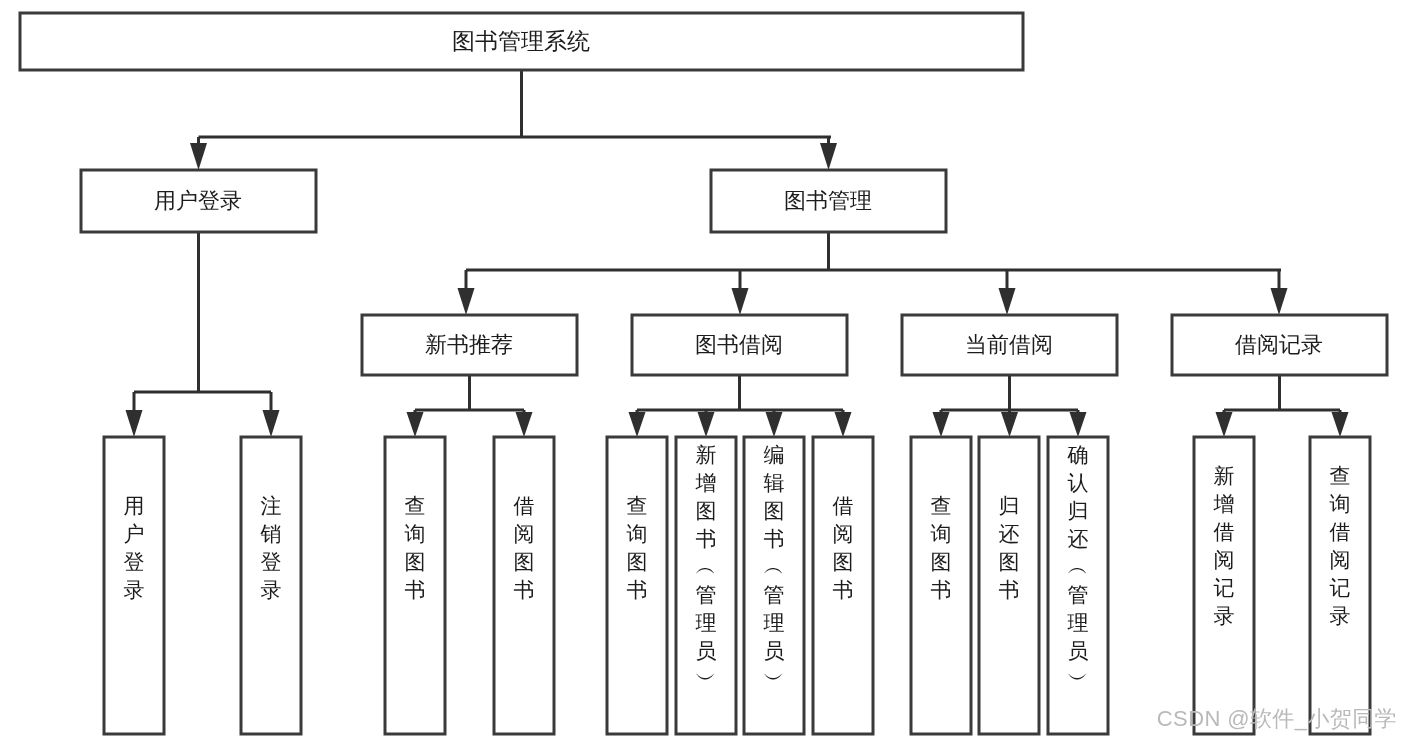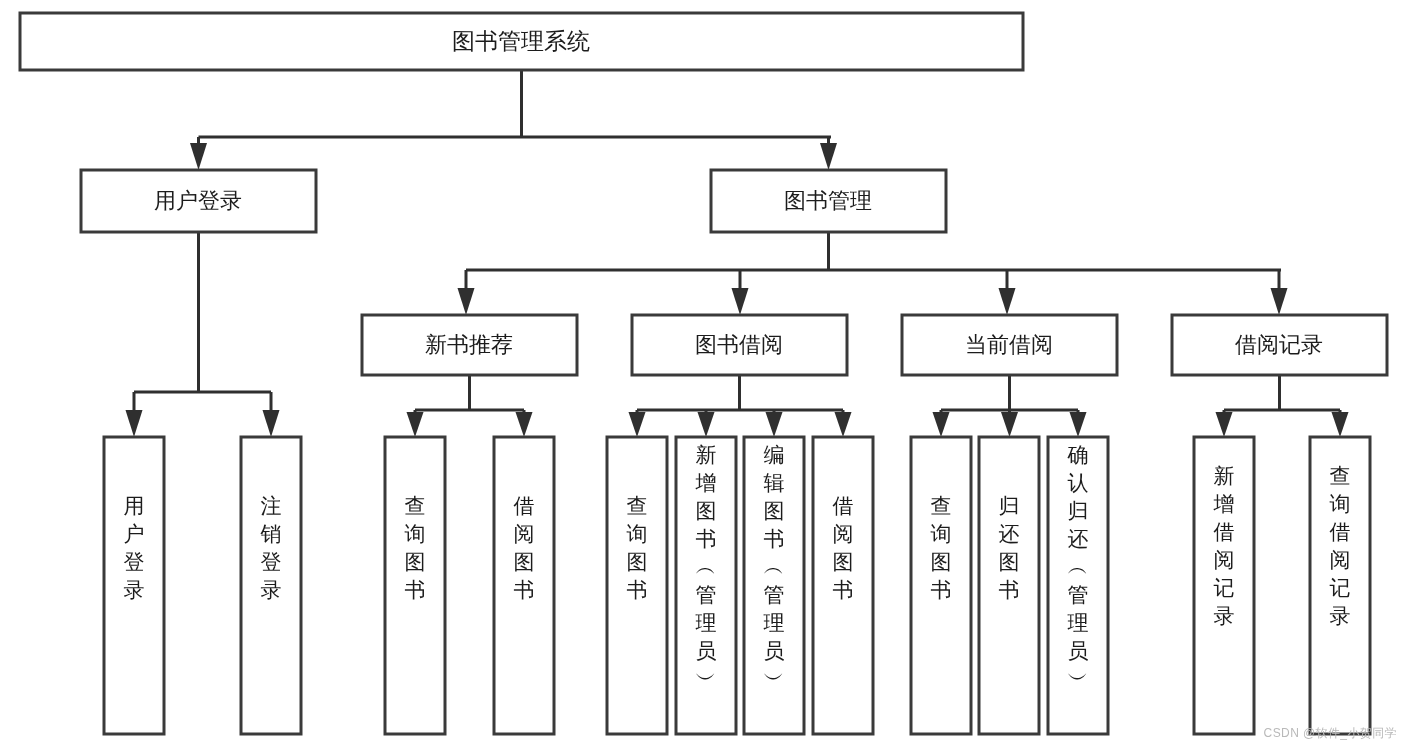--- a/index.html
+++ b/index.html
@@ -41,23 +41,23 @@
     stroke-width:3;
     fill:none;
   }
   .arrow-head{
     fill:#2f2f2f;
     stroke:none;
   }
   .watermark{
     position:absolute;
     right:8px;
-    bottom:5px;
-    font-family:"Liberation Sans","DejaVu Sans",sans-serif;
-    font-size:12px;
+    bottom:13px;
+    font-family:"Liberation Sans","DejaVu Sans",sans-serif;
+    font-size:22px;
     color:#b9b9b9;
     white-space:nowrap;
     letter-spacing:.4px;
     user-select:none;
     margin-top:48px;
   }
 </style>
 </head>
 <body>
 

